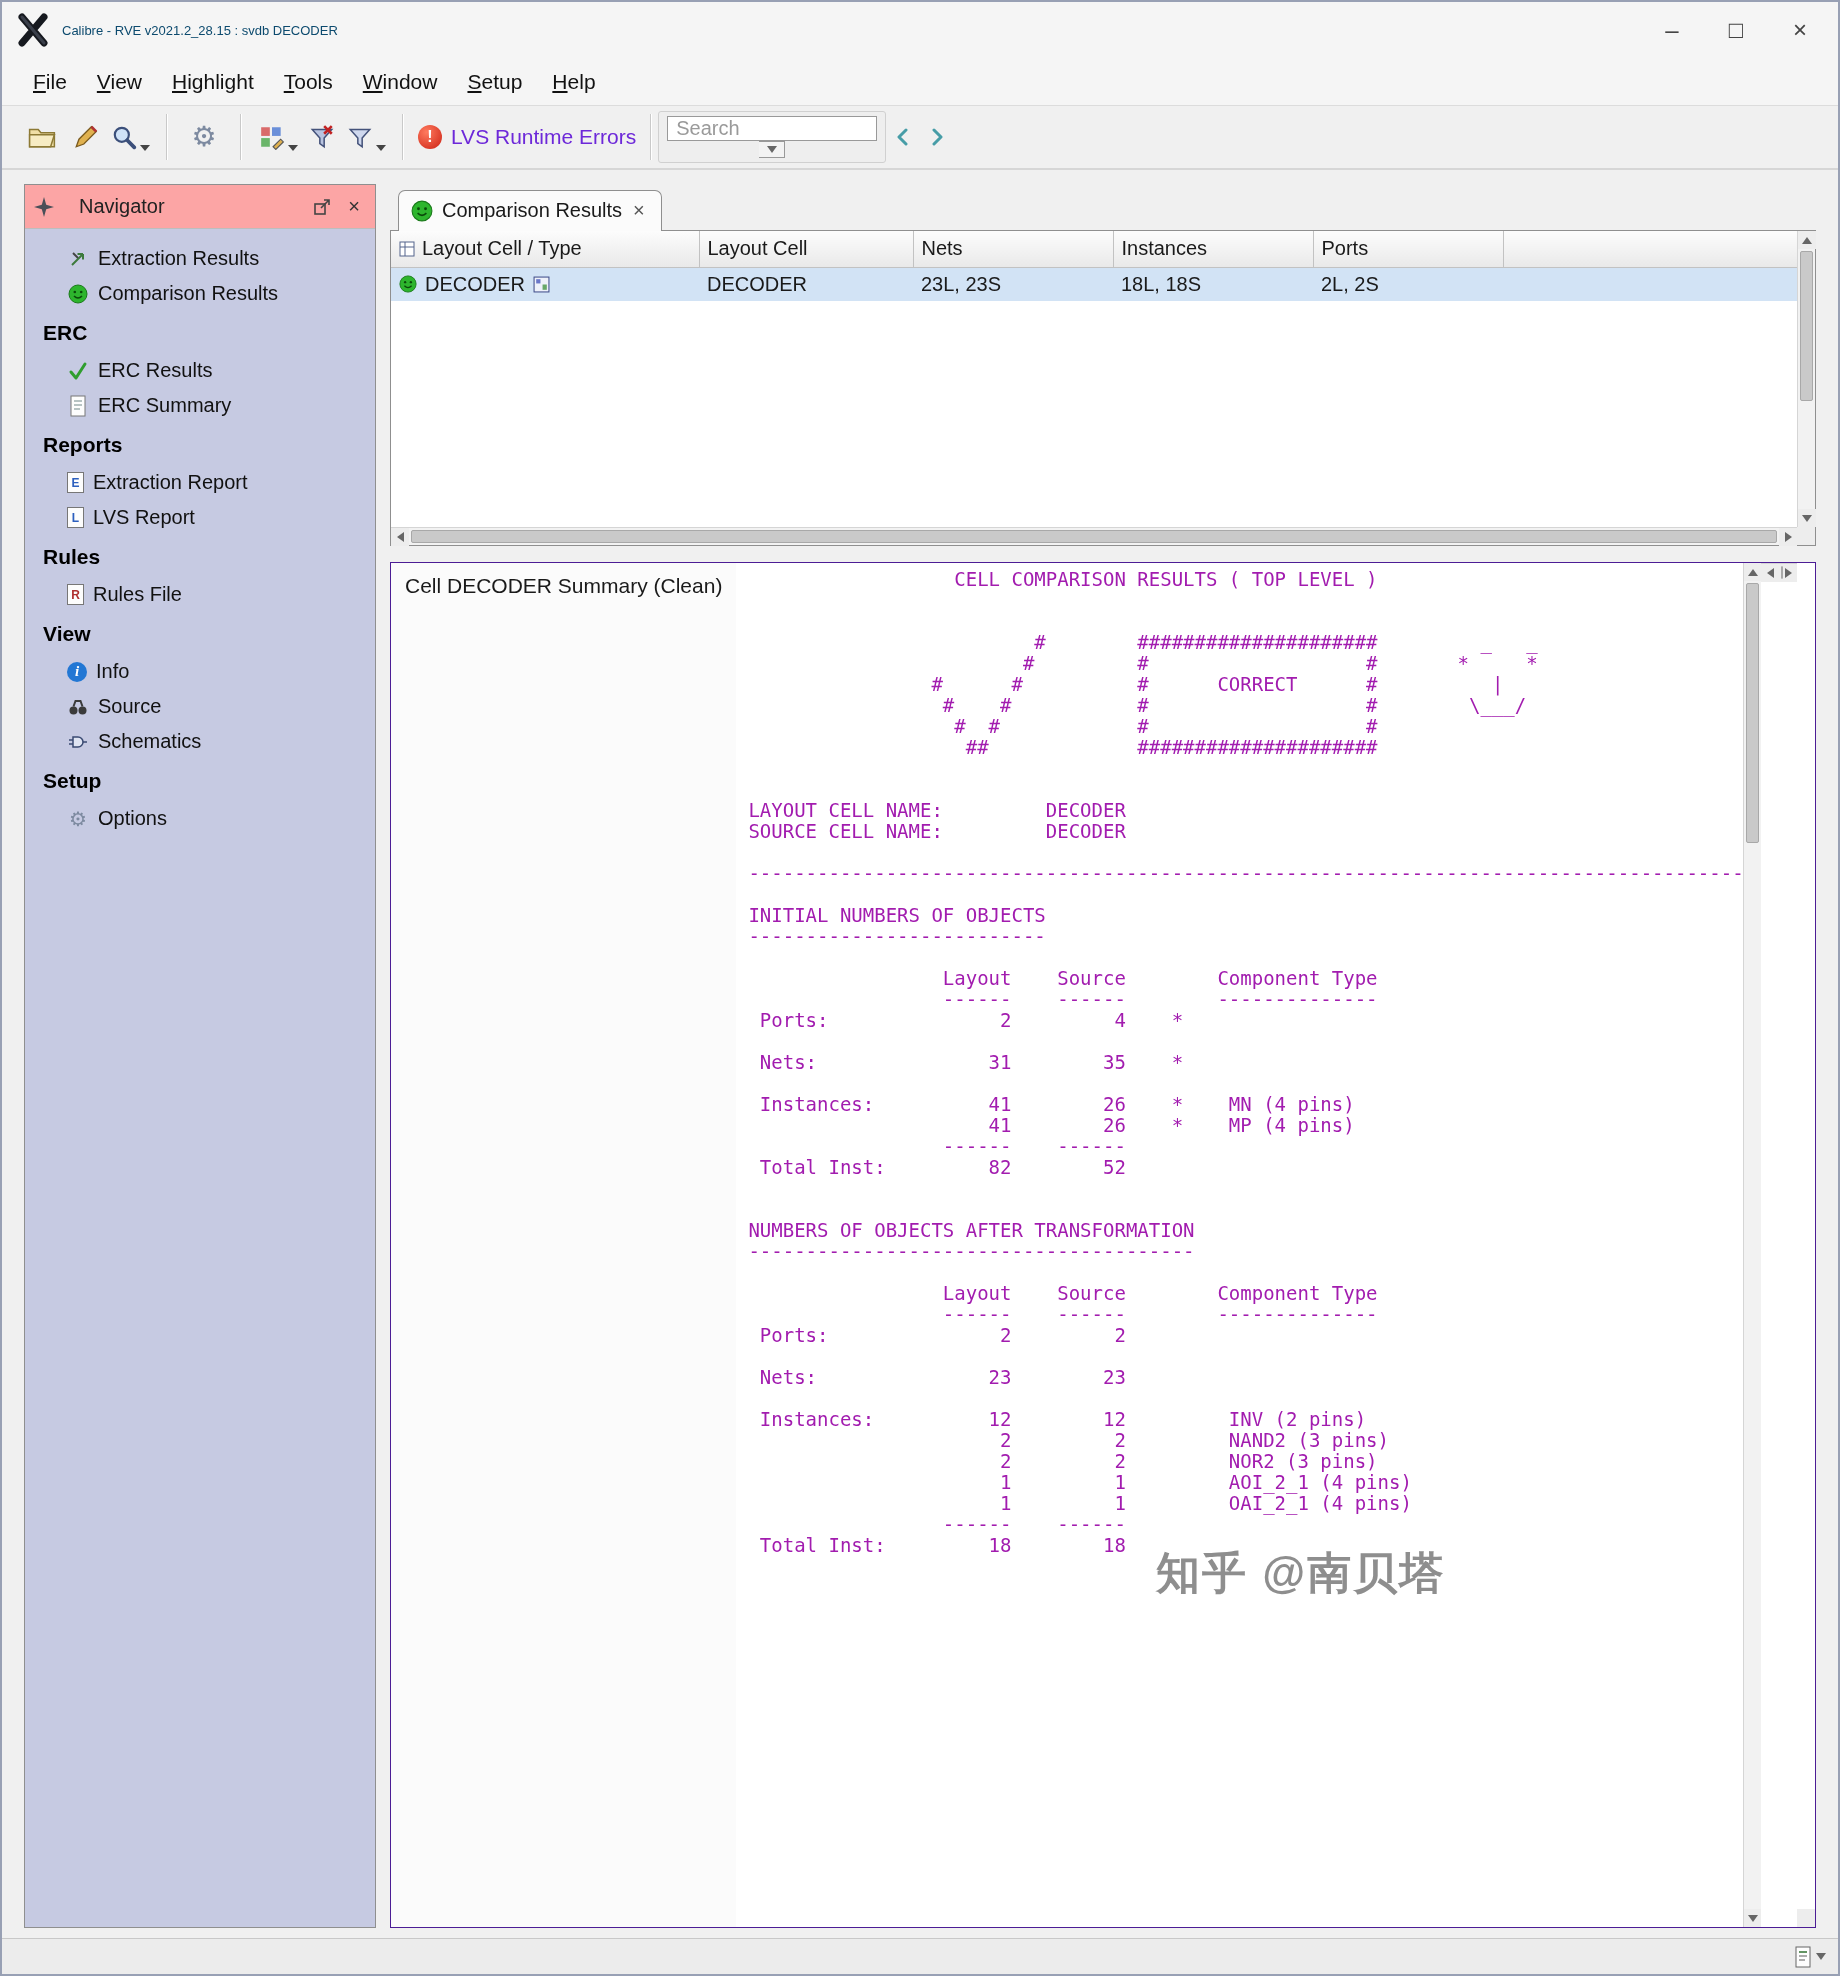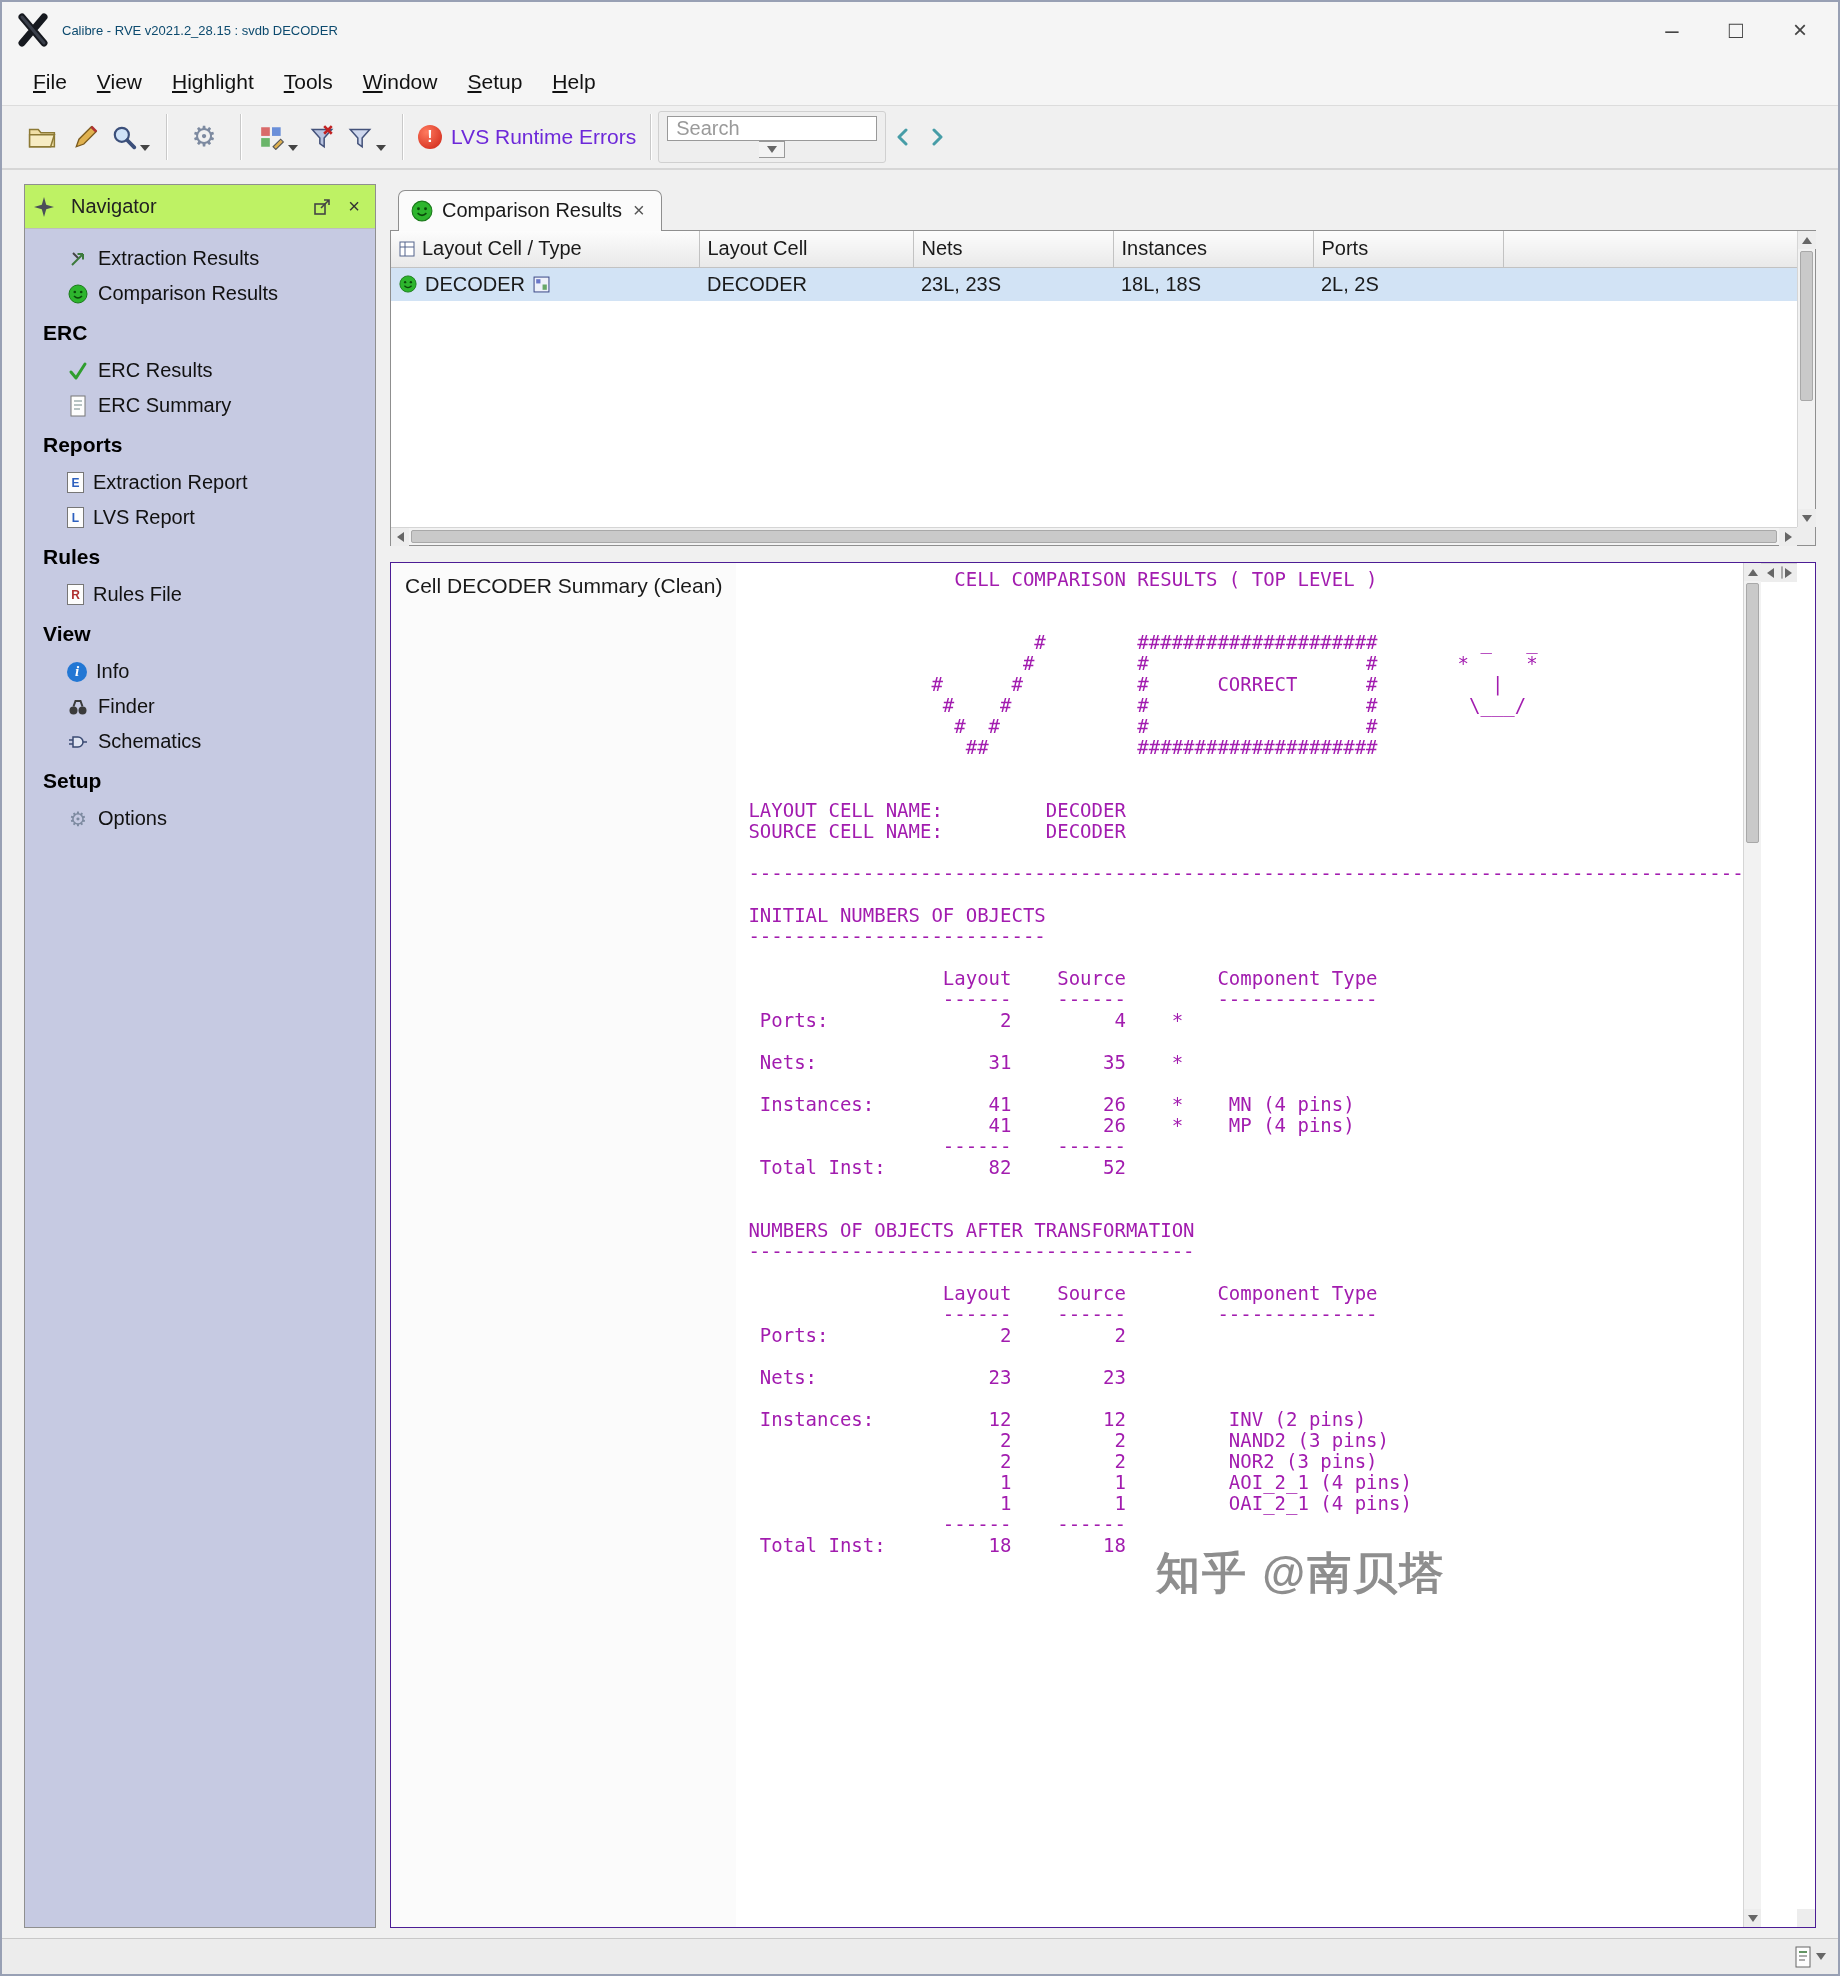--- a/index.html
+++ b/index.html
@@ -42,21 +42,21 @@
   .search-input { width: 210px; height: 36px; border: 1px solid #999; background: #fff; font-size: 20px; padding: 0 8px; color: #222; font-family: "Liberation Sans", sans-serif; }
   .search-input::placeholder { color: #9a9a9a; }
   .combo-caret { width: 26px; height: 36px; border: 1px solid #999; border-left: none; background: #f3f3f3; display: flex; align-items: center; justify-content: center; }
   .nav-arrow { width: 34px; height: 36px; display: flex; align-items: center; justify-content: center; opacity: .85; }
 
   
   .workspace { flex: 1; min-height: 0; display: flex; gap: 14px; padding: 14px 22px 10px 22px; }
 
   
   .navigator-panel { width: 352px; flex: 0 0 auto; border: 1px solid #8f8f8f; background: #fff; display: flex; flex-direction: column; }
-  .nav-titlebar { height: 44px; flex: 0 0 auto; background: #bef264; border-bottom: 1px solid #bdbdbd; display: flex; align-items: center; padding: 0 8px; gap: 16px; }
+  .nav-titlebar { height: 44px; flex: 0 0 auto; background: #fca5a5; border-bottom: 1px solid #bdbdbd; display: flex; align-items: center; padding: 0 8px; gap: 24px; }
   .nav-title { font-size: 20px; color: #222; }
   .nav-tb-btns { margin-left: auto; display: flex; align-items: center; gap: 6px; }
   .nav-tb-btn { width: 26px; height: 26px; display: flex; align-items: center; justify-content: center; font-size: 20px; color: #333; }
   .nav-content { flex: 1; background: #c6cae2; padding: 12px 0 0 0; overflow: hidden; }
   .nav-header { font-weight: bold; font-size: 21px; color: #000; padding: 10px 0 8px 18px; }
   .nav-item { display: flex; align-items: center; gap: 9px; padding: 6px 0 6px 42px; font-size: 20px; color: #111; }
   .nav-icon { width: 22px; height: 22px; flex: 0 0 auto; display: flex; align-items: center; justify-content: center; }
   .doc-icon { position: relative; width: 17px; height: 21px; background: #fdfdfd; border: 1px solid #777; display: inline-block; }
   .doc-letter { position: absolute; inset: 0; display: flex; align-items: center; justify-content: center; font-style: normal; font-weight: bold; font-size: 12px; }
   .letter-blue { color: #2c5fbe; }
@@ -306,21 +306,21 @@
           <span>Info</span>
         </div>
         <div class="nav-item">
           <span class="nav-icon">
             <svg width="20" height="20" viewBox="0 0 20 20">
                 <circle cx="5.5" cy="13.5" r="4" fill="#3a3a3a"></circle>
                 <circle cx="14.5" cy="13.5" r="4" fill="#3a3a3a"></circle>
                 <path d="M5.5 9.5 L7.5 4 h5 l2 5.5" fill="none" stroke="#3a3a3a" stroke-width="2"></path>
               </svg>
           </span>
-          <span>Finder</span>
+          <span>Source</span>
         </div>
         <div class="nav-item">
           <span class="nav-icon">
             <svg width="20" height="20" viewBox="0 0 20 20">
                 <path d="M5 5 h5 a5 5 0 0 1 0 10 h-5 z" fill="#dfe4f2" stroke="#3a4a72" stroke-width="1.5"></path>
                 <line x1="1" y1="8" x2="5" y2="8" stroke="#3a4a72" stroke-width="1.5"></line>
                 <line x1="1" y1="12" x2="5" y2="12" stroke="#3a4a72" stroke-width="1.5"></line>
                 <line x1="15" y1="10" x2="19" y2="10" stroke="#3a4a72" stroke-width="1.5"></line>
               </svg>
           </span>

